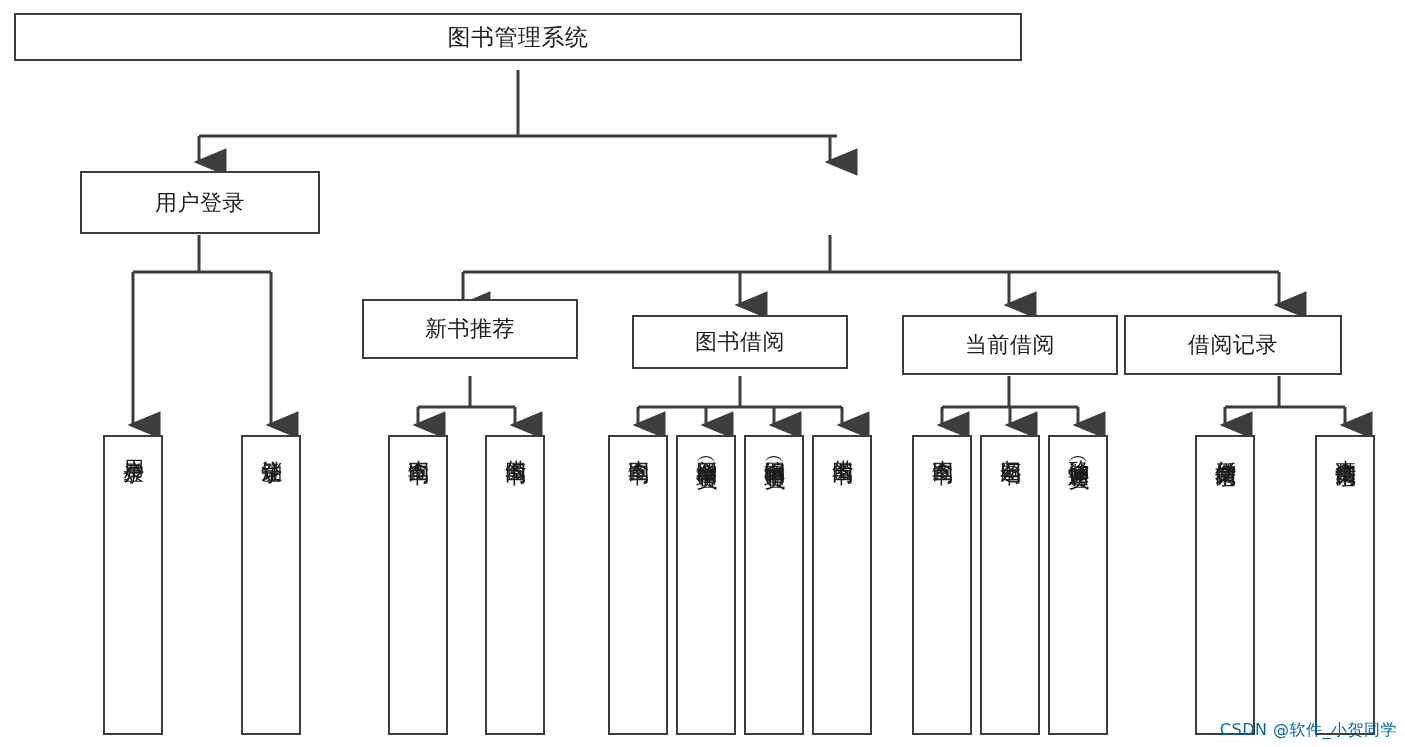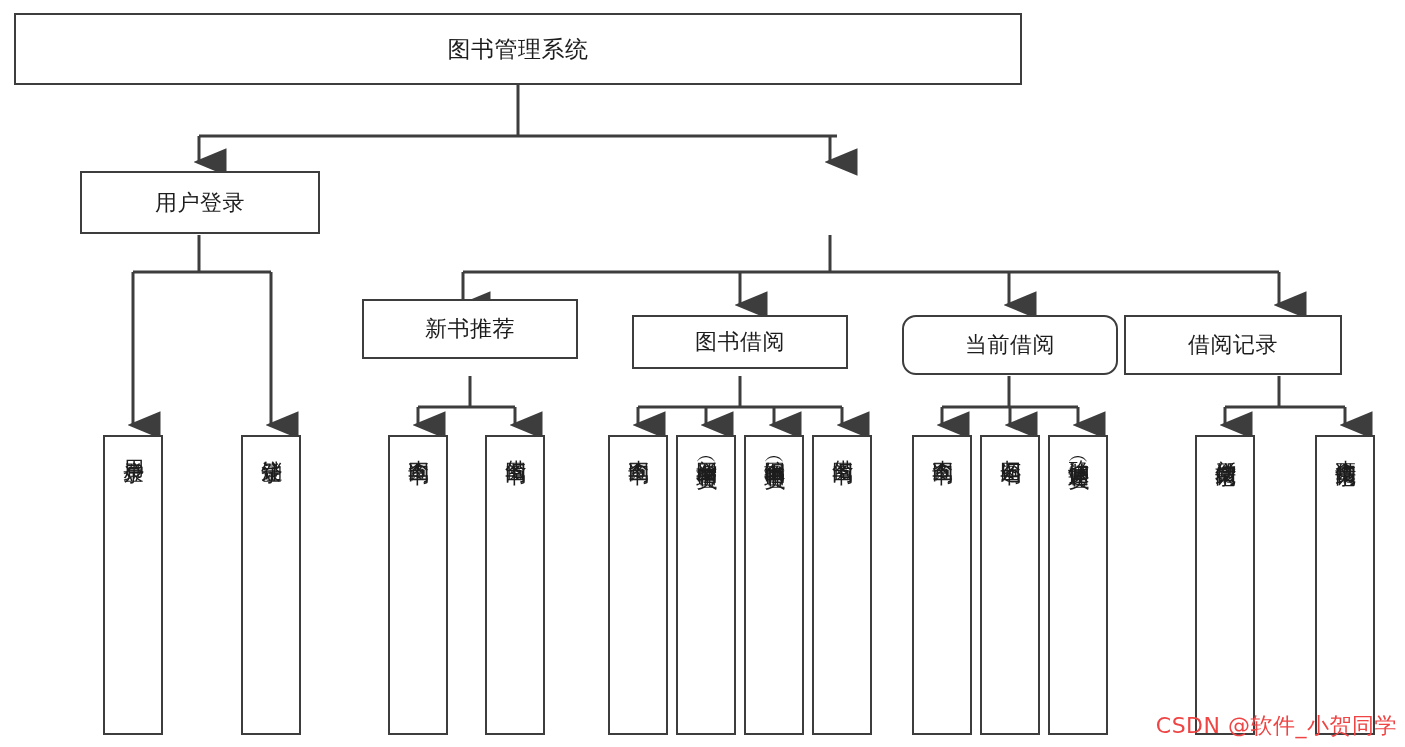--- a/index.html
+++ b/index.html
@@ -55,22 +55,22 @@
     font-size: 21px;
     line-height: 1.12;
     letter-spacing: 1.5px;
     white-space: nowrap;
     color: #1d1d1d;
   }
   .watermark {
     position: absolute;
     right: 8px;
     bottom: 6px;
-    font-size: 22px;
-    color: #ef4444;
+    font-size: 16px;
+    color: #0369a1;
     letter-spacing: 0.5px;
     white-space: nowrap;
     user-select: none;
     margin-left: 32px;
   }
 </style>
 </head>
 <body>
 
 <div id="canvas">
@@ -118,38 +118,38 @@
       <path d="M 1010 407 L 1010 425" marker-end="url(#arrow)"></path>
       <path d="M 1078 407 L 1078 425" marker-end="url(#arrow)"></path>
 
       <path d="M 1279 376 L 1279 407"></path>
       <path d="M 1225 407 L 1345 407"></path>
       <path d="M 1225 407 L 1225 425" marker-end="url(#arrow)"></path>
       <path d="M 1345 407 L 1345 425" marker-end="url(#arrow)"></path>
     </g>
   </svg>
 
-  <div class="node root" style="left:14px; top:13px; width:1008px; height:72px;">
+  <div class="node root" style="left:14px; top:13px; width:1008px; height:48px;">
     <span class="label">图书管理系统</span>
   </div>
 
   <div class="node" style="left:80px; top:171px; width:240px; height:63px;">
     <span class="label">用户登录</span>
   </div>
 
 
   <div class="node" style="left:362px; top:299px; width:216px; height:60px;">
     <span class="label">新书推荐</span>
   </div>
 
   <div class="node" style="left:632px; top:315px; width:216px; height:54px;">
     <span class="label">图书借阅</span>
   </div>
 
-  <div class="node" style="left:902px; top:315px; width:216px; height:60px;border-radius:14px;">
+  <div class="node" style="left:902px; top:315px; width:216px; height:60px;">
     <span class="label">当前借阅</span>
   </div>
 
   <div class="node" style="left:1124px; top:315px; width:218px; height:60px;">
     <span class="label">借阅记录</span>
   </div>
 
   <div class="node leaf" style="left:103px; top:435px; width:60px; height:300px;">
     <span class="label">用户登录</span>
   </div>

